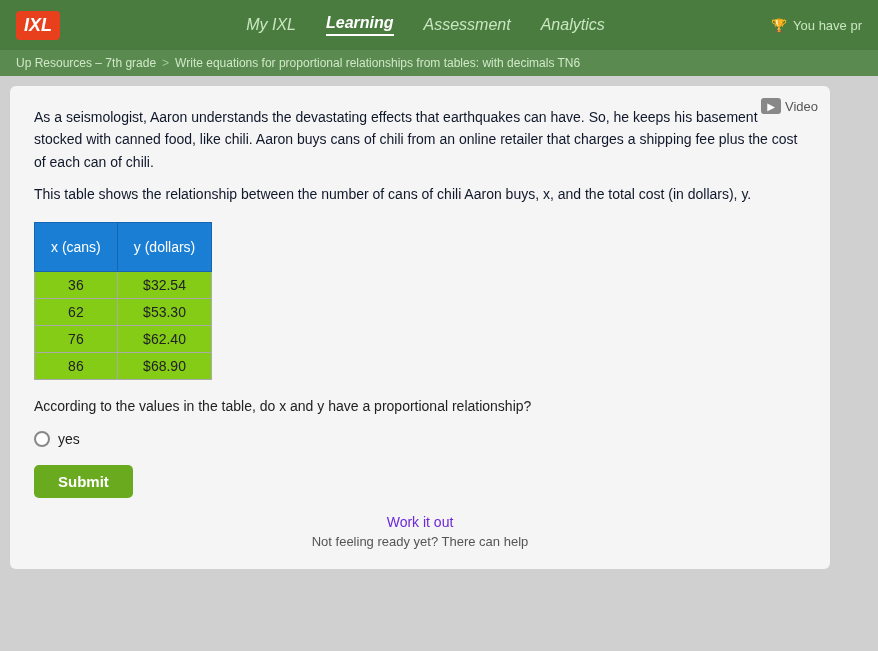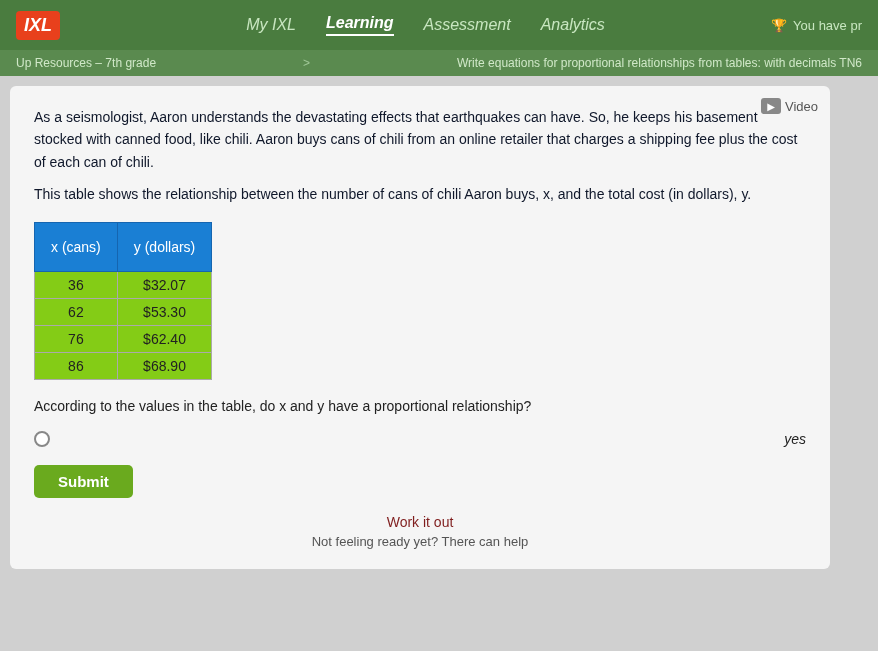--- a/index.html
+++ b/index.html
@@ -1,15 +1,15 @@
 <!DOCTYPE html>
 <html><head>
   <meta charset="utf-8">
   <style>
-    * { box-sizing: border-box; margin: 0; padding: 0; justify-content: space-between; }
+    * { box-sizing: border-box; margin: 0; padding: 0; }
     body { font-family: Arial, sans-serif; font-size: 14px; background: #e8e8e8; width: 878px; min-height: 651px; overflow: hidden; }
 
     
     #header {
       background: #4a7c3f;
       display: flex;
       align-items: center;
       height: 50px;
       padding: 0 16px;
     }
@@ -149,41 +149,40 @@
       height: 16px;
       border-radius: 50%;
       border: 2px solid #888;
       background: white;
       display: inline-block;
       flex-shrink: 0;
     }
     .radio-label {
       font-size: 14px;
       color: #222;
-      font-style: italic;
     }
 
     #submit-btn {
       background: #6aaa1e;
       color: white;
       border: none;
       border-radius: 5px;
       padding: 8px 24px;
       font-size: 15px;
       cursor: pointer;
       margin-top: 10px;
       font-weight: bold;
     }
 
     #work-it-out {
       margin-top: 16px;
       text-align: center;
     }
     #work-it-out-link {
-      color: #7f1d1d;
+      color: #6d28d9;
       font-size: 14px;
       cursor: pointer;
       text-decoration: none;
     }
     #not-feeling {
       color: #555;
       font-size: 13px;
       margin-top: 4px;
     }
   </style>
@@ -226,21 +225,21 @@
     <table id="data-table">
       <thead>
         <tr>
           <th>x (cans)</th>
           <th>y (dollars)</th>
         </tr>
       </thead>
       <tbody id="table-body">
       <tr>
             <td>36</td>
-            <td>$32.07</td>
+            <td>$32.54</td>
           </tr>
           <tr>
             <td>62</td>
             <td>$53.30</td>
           </tr>
           <tr>
             <td>76</td>
             <td>$62.40</td>
           </tr>
           <tr>

